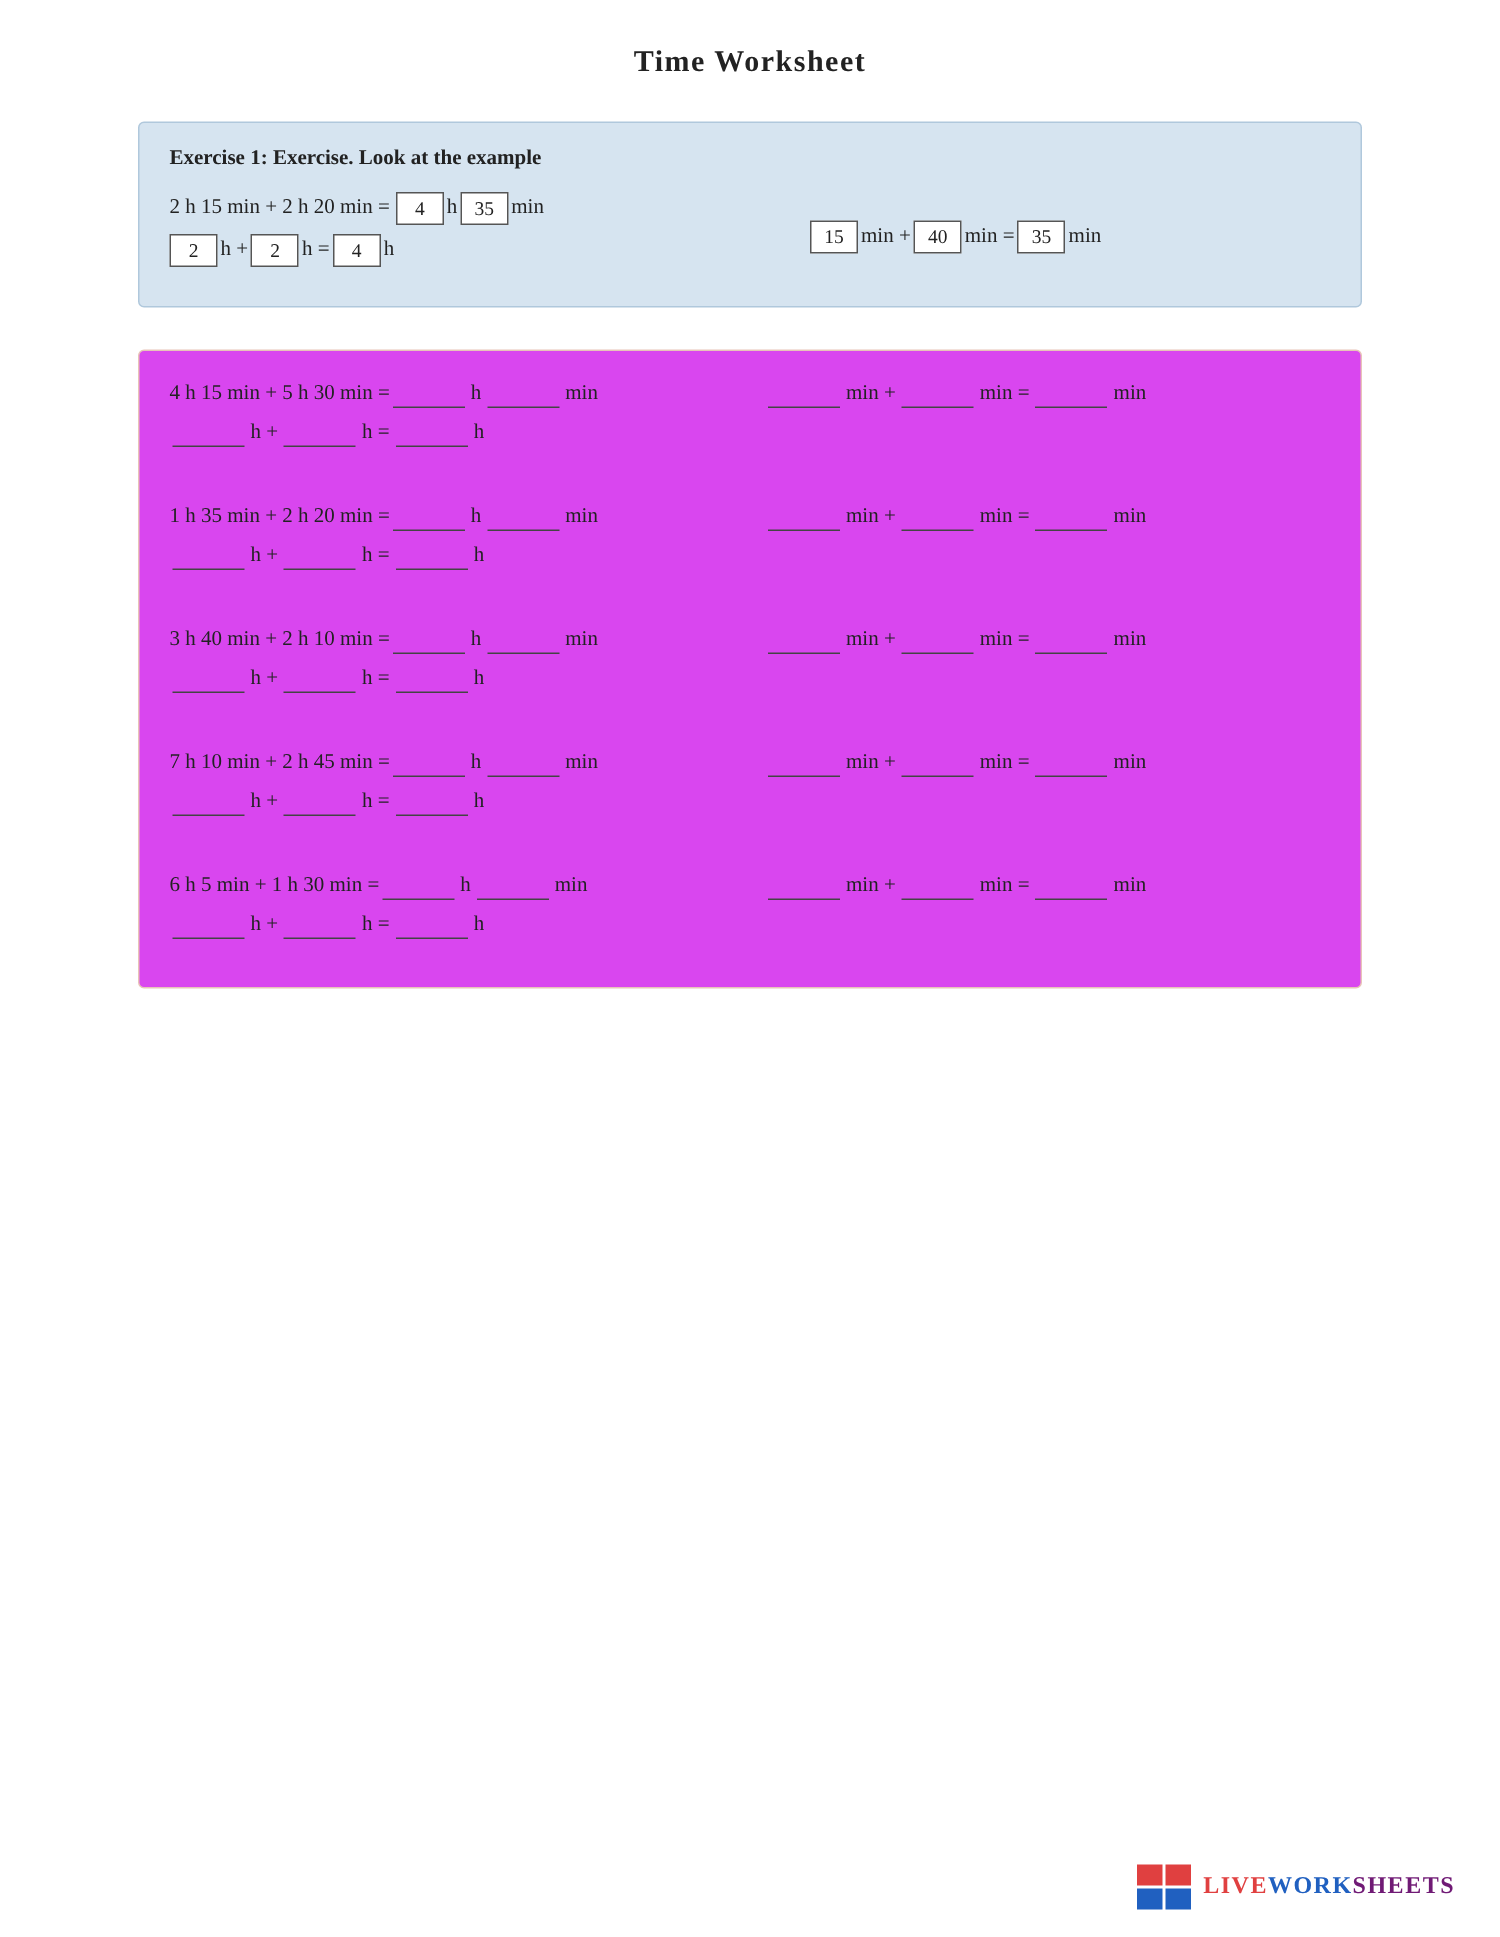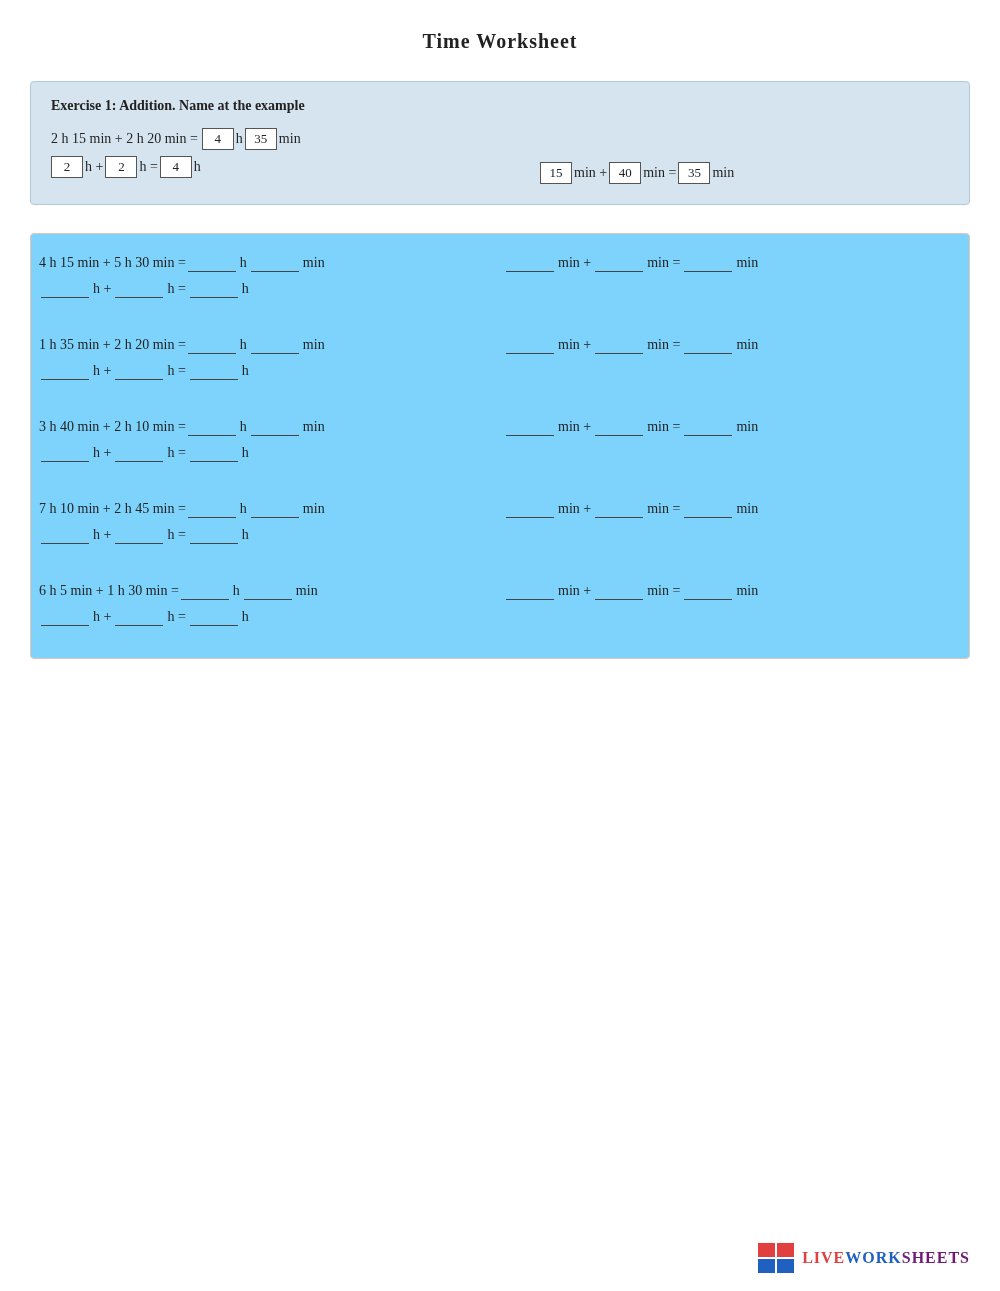--- a/index.html
+++ b/index.html
@@ -7,21 +7,21 @@
       background: #fff;
       font-family: 'Times New Roman', serif;
       font-size: 15px;
       color: #222;
       width: 1000px;
       min-height: 1291px;
       position: relative;
     }
 
     .page {
-      width: 940px;
+      width: 816px;
       margin: 0 auto;
       padding: 30px 0;
     }
 
     .title {
       text-align: center;
       font-size: 20px;
       font-weight: bold;
       margin-bottom: 28px;
       letter-spacing: 1px;
@@ -81,38 +81,38 @@
     }
 
     .ex-text {
       font-size: 14px;
       margin-right: 4px;
     }
 
     .example-section {
       display: flex;
       gap: 80px;
-      align-items: flex-end;
+      align-items: center;
     }
 
     .example-left { flex: 1; }
     .example-right {
       flex: 1;
       display: flex;
       align-items: center;
       padding-top: 4px;
       gap: 0;
     }
 
     
     .practice-box {
-      background: #7dd3fc;
+      background: #d946ef;
       border: 1px solid #e8c4b8;
       border-radius: 4px;
-      padding: 20px 20px 24px 8px;
+      padding: 20px 20px 24px 20px;
       margin-bottom: 20px;
     }
 
     .problem-block {
       margin-bottom: 30px;
     }
     .problem-block:last-child {
       margin-bottom: 0;
     }
 
@@ -186,21 +186,21 @@
   </style>
 </head>
 <body>
 
 <div class="page">
 
   <div class="title">Time Worksheet</div>
 
 
   <div class="exercise1-box">
-    <div class="exercise-label">Exercise 1: Addition. Name at the example</div>
+    <div class="exercise-label">Exercise 1: Exercise. Look at the example</div>
 
     <div class="example-section">
 
       <div class="example-left">
 
         <div class="example-row1">
           <span class="ex-text">2 h 15 min + 2 h 20 min =</span>
           <span class="ans-box">4</span>
           <span class="inline-unit">h</span>
           <span class="ans-box">35</span>

